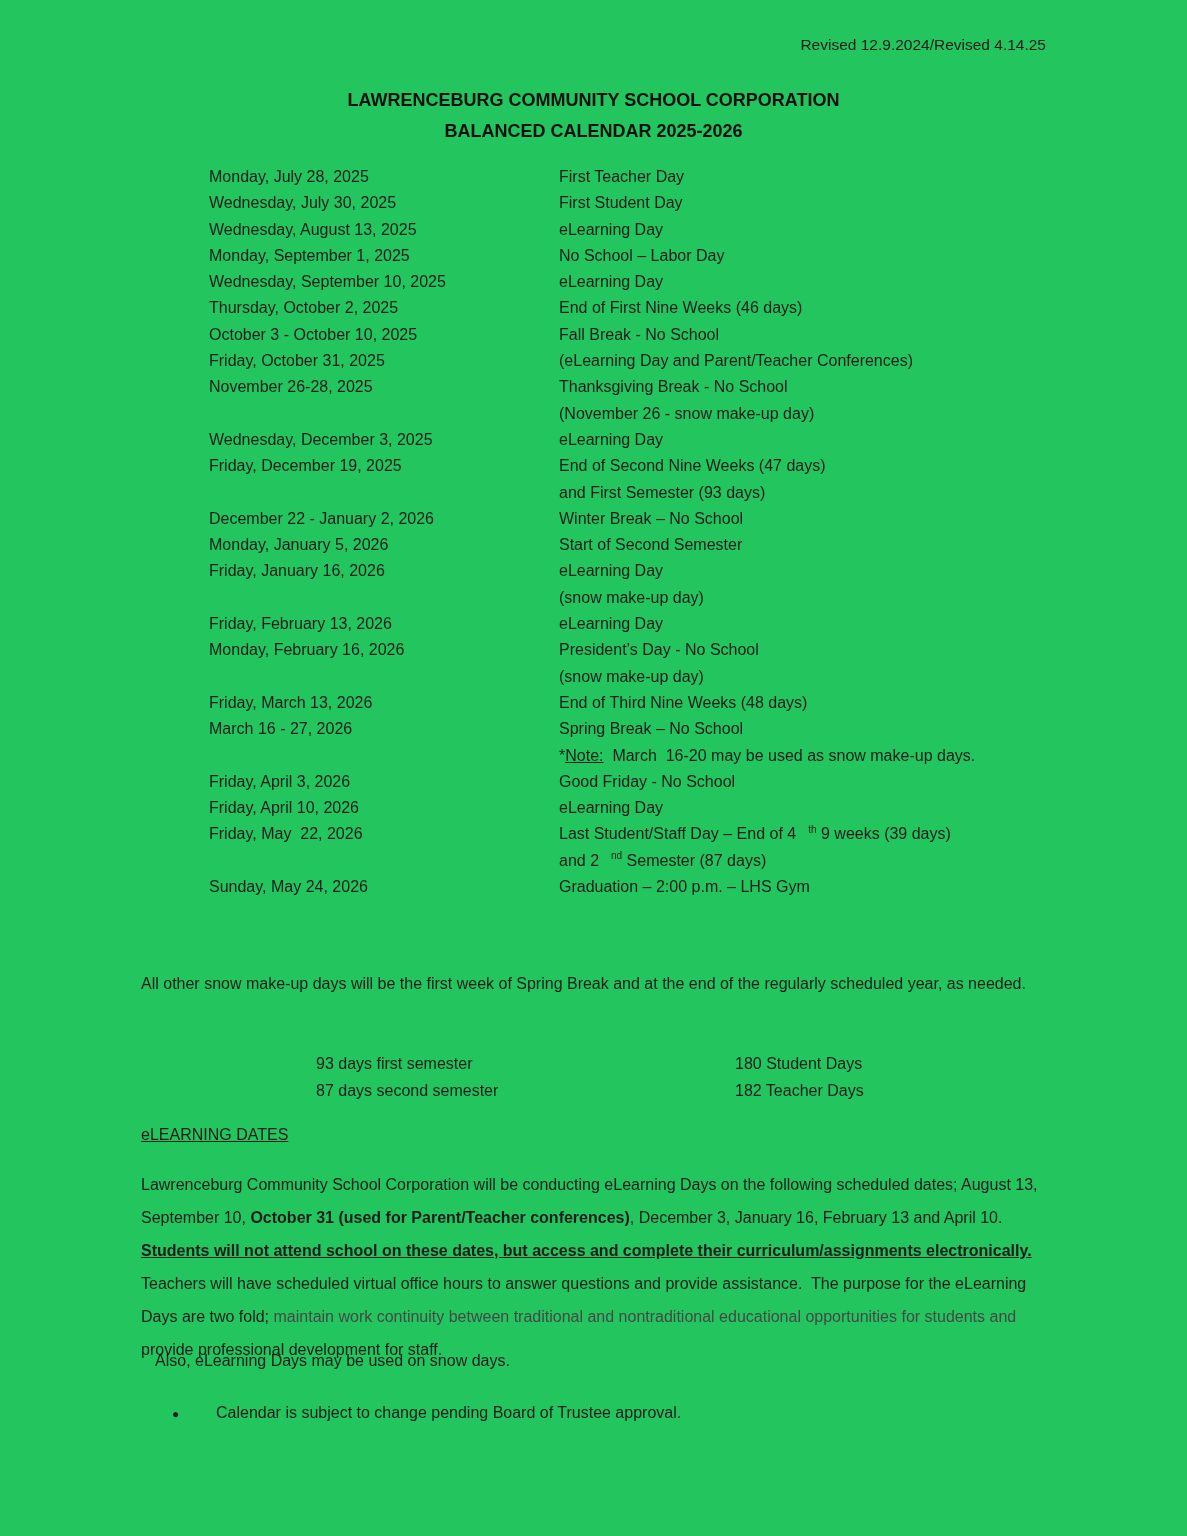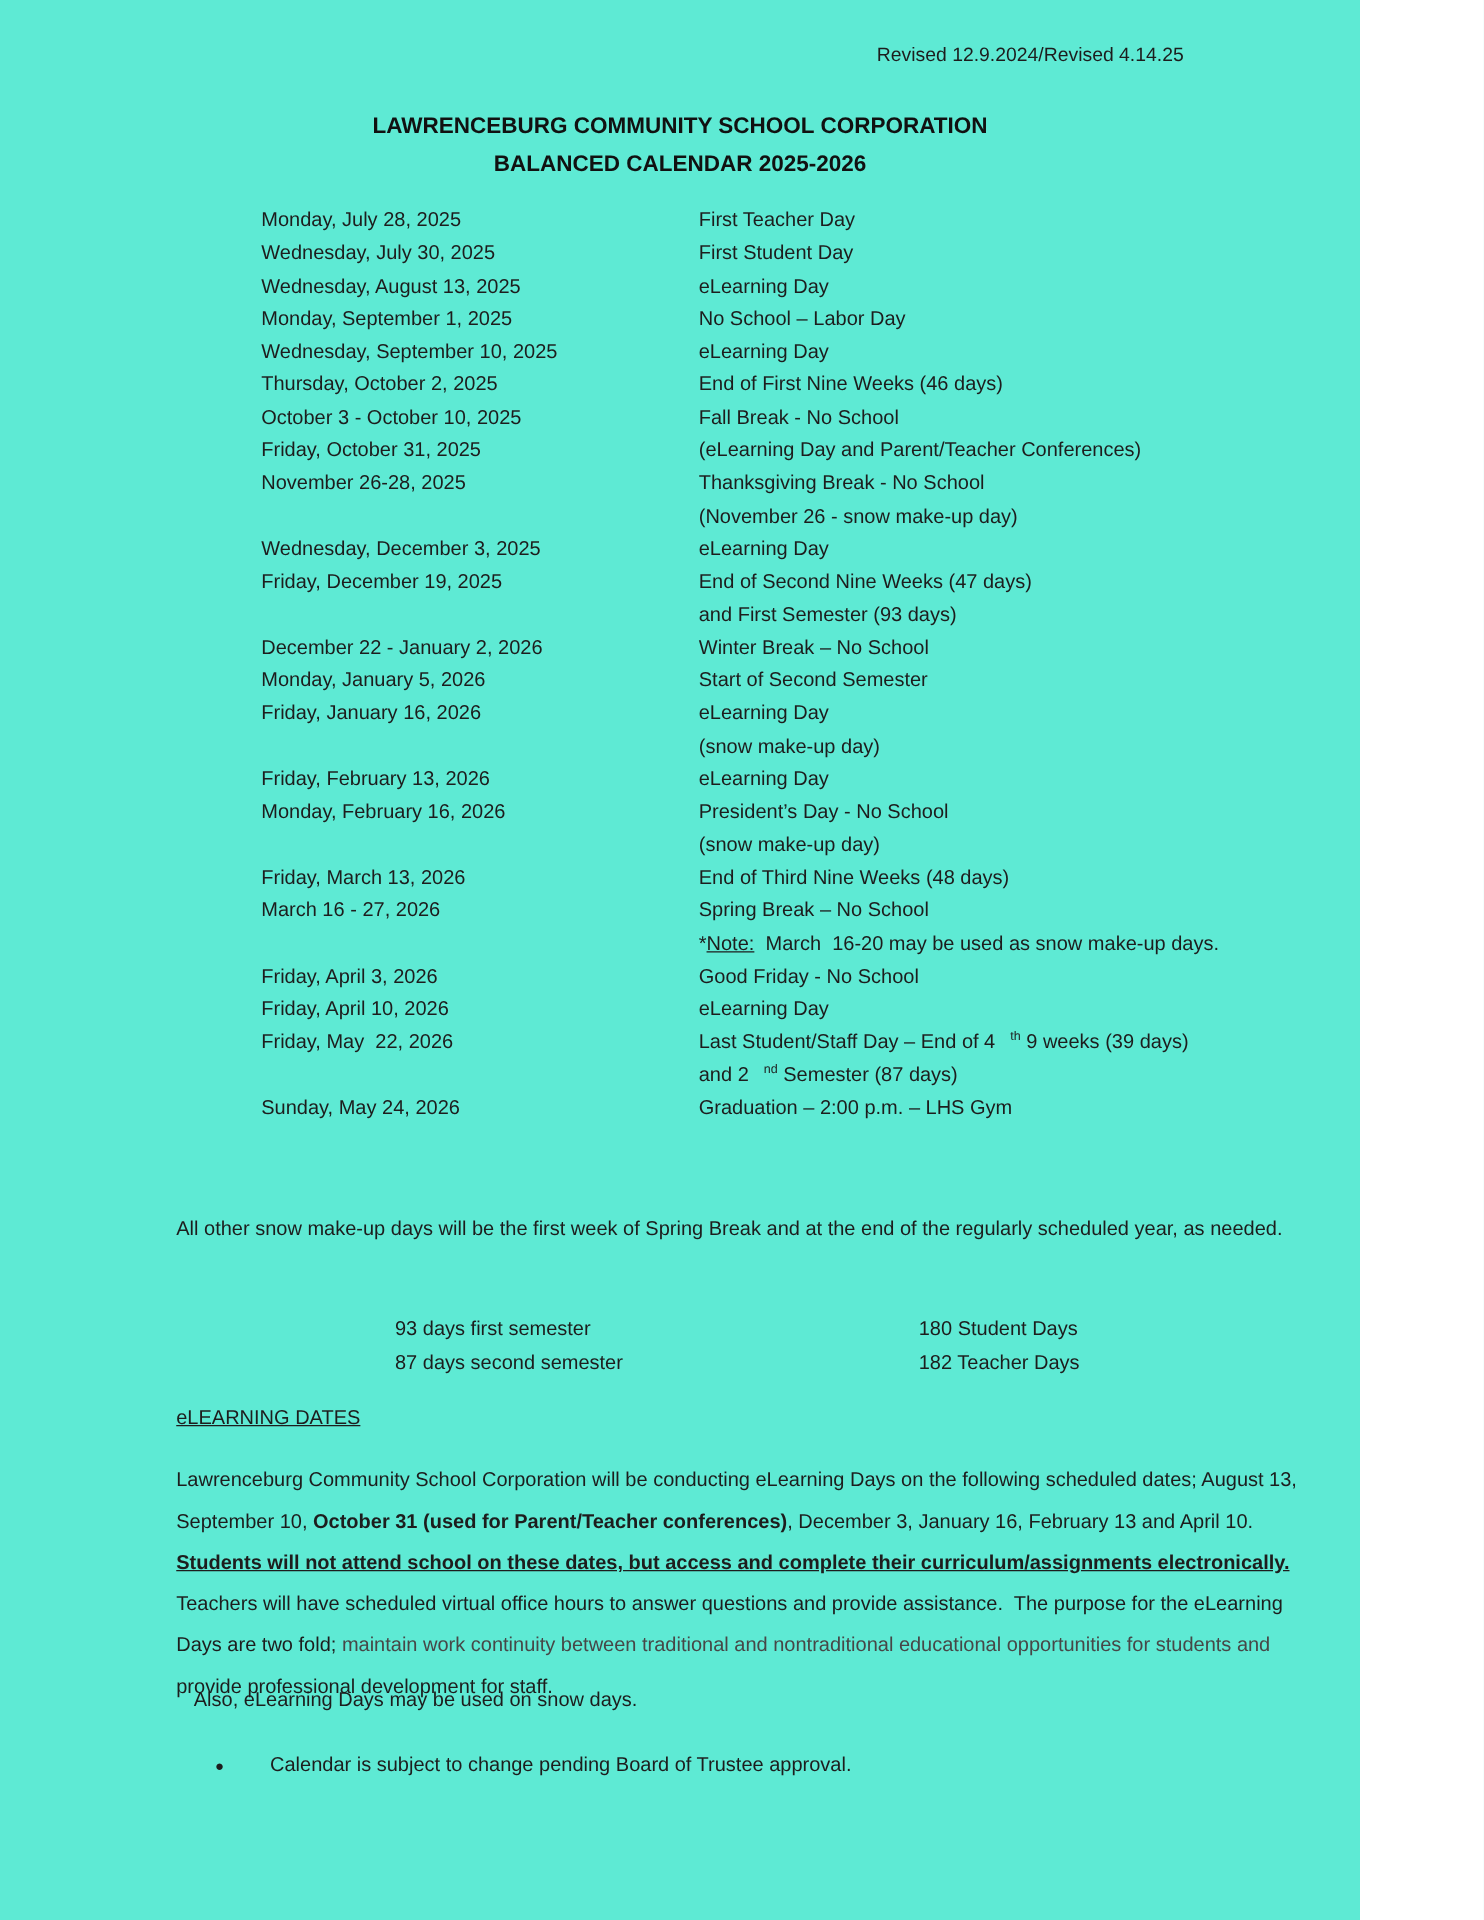--- a/index.html
+++ b/index.html
@@ -2,23 +2,23 @@
 <html><head>
 <meta charset="utf-8">
 <style>
   html, body {
     margin: 0;
     padding: 0;
     background: #ffffff;
   }
   .page {
     position: relative;
-    width: 1088px;
+    width: 1187px;
     height: 1536px;
-    background: #5eead4;
+    background: #22c55e;
     font-family: "Liberation Sans", "DejaVu Sans", sans-serif;
     color: #1d1d1d;
     font-size: 16px;
     overflow: hidden;
   }
   .revision {
     position: absolute;
     top: 36px;
     right: 141px;
     font-size: 15.5px;

